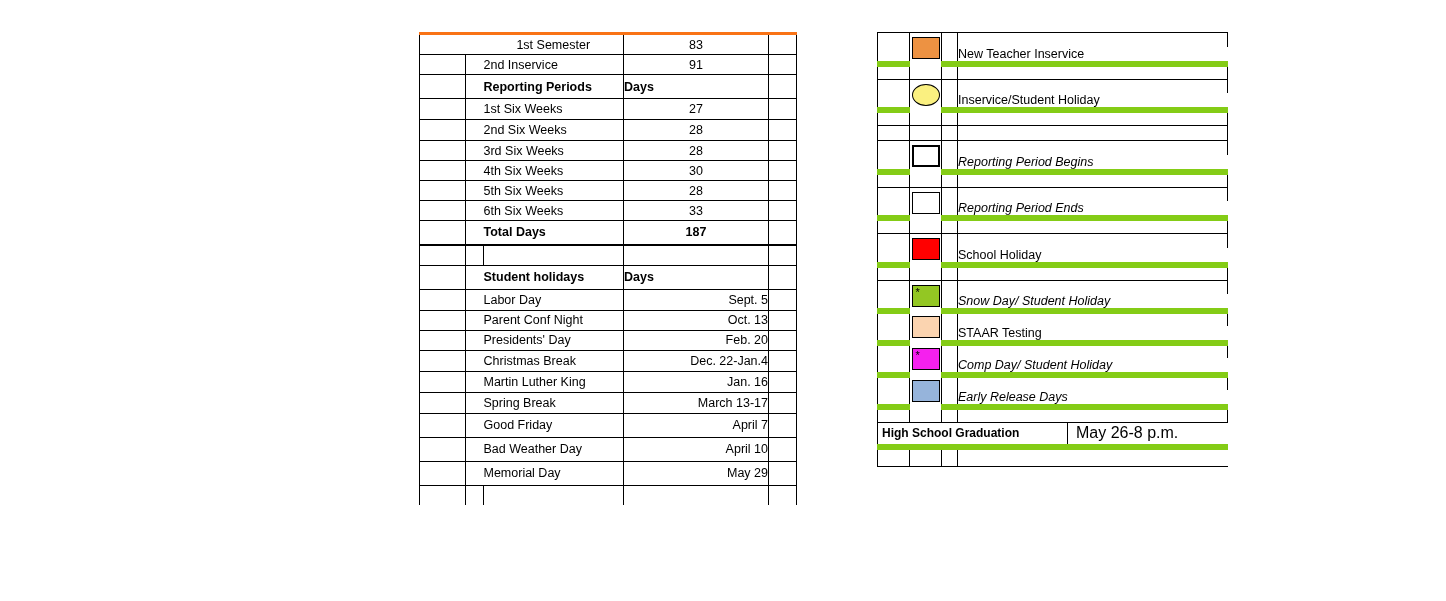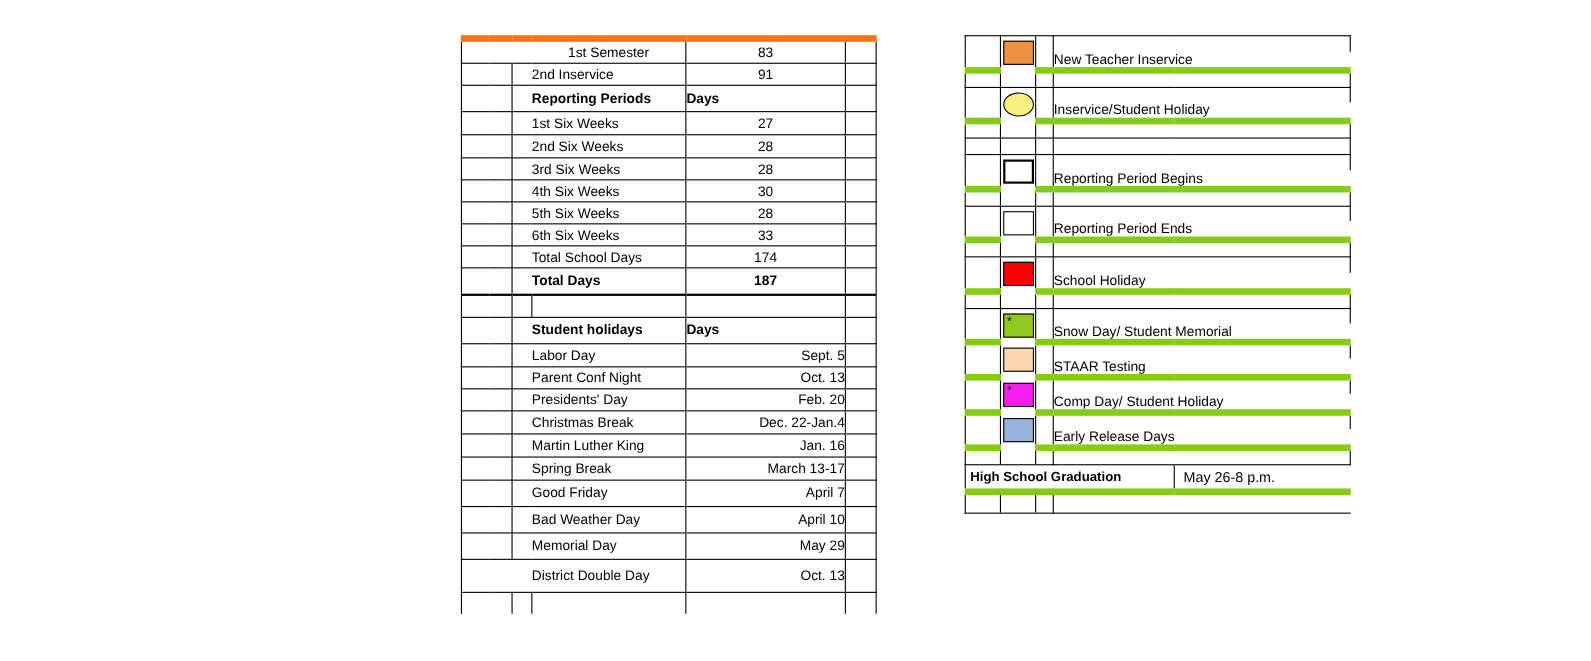--- a/index.html
+++ b/index.html
@@ -49,21 +49,21 @@
     white-space: nowrap;
   }
   .val {
     text-align: center;
     white-space: nowrap;
   }
   .val-sm { font-size: 11px; text-align: right; }
   .bold { font-weight: bold; }
   .big { font-size: 14.5px; }
   .hdr { font-size: 14.5px; font-weight: bold; }
-  .thicktop { border-top: 6px solid #f97316; }
+  .thicktop { border-top: 3px solid #f97316; }
   .thickbottom { border-bottom: 2px solid #000; }
   .tall { height: 21px; }
   .taller { height: 24px; }
 
   
   #legend {
     position: absolute;
     left: 877px;
     top: 32px;
     width: 350px;
@@ -96,21 +96,21 @@
     left: 3px;
     top: -1px;
     font-size: 11px;
     line-height: 14px;
     color: #000;
   }
   .lg-label {
     padding-left: 8px;
     white-space: nowrap;
   }
-  .lg-label.center { padding-left: 16px; }
+  .lg-label.center { padding-left: 16px; font-style: italic; }
   .underline-row td { border-bottom: 6px solid #84cc16; }
   .legend-left-edge { border-left: 1px solid #000; }
 </style>
 </head>
 <body>
 
 <table id="summary-table">
   <colgroup>
     <col class="col-a">
       <col class="col-b">
@@ -195,28 +195,20 @@
 
     <tr>
       <td class="bl bb"></td>
       <td class="bb br"></td>
       <td class="bb"></td>
       <td class="bb lbl">6th Six Weeks</td>
       <td class="bb val big bl">33</td>
       <td class="bb bl br"></td>
     </tr>
 
-    <tr>
-      <td class="bl bb"></td>
-      <td class="bb br"></td>
-      <td class="bb"></td>
-      <td class="bb lbl">Total School Days</td>
-      <td class="bb val big bl">174</td>
-      <td class="bb bl br"></td>
-    </tr>
 
 
     <tr class="taller">
       <td class="bl thickbottom"></td>
       <td class="thickbottom br"></td>
       <td class="thickbottom"></td>
       <td class="thickbottom lbl hdr">Total Days</td>
       <td class="thickbottom val hdr bl">187</td>
       <td class="thickbottom bl br"></td>
     </tr>
@@ -314,28 +306,20 @@
 
     <tr class="taller">
       <td class="bl bb"></td>
       <td class="bb br"></td>
       <td class="bb"></td>
       <td class="bb lbl">Memorial Day</td>
       <td class="bb val val-sm bl">May 29</td>
       <td class="bb bl br"></td>
     </tr>
 
-    <tr style="height:30px">
-      <td class="bl bb"></td>
-      <td class="bb"></td>
-      <td class="bb"></td>
-      <td class="bb lbl">District Double Day</td>
-      <td class="bb val val-sm bl">Oct. 13</td>
-      <td class="bb bl br"></td>
-    </tr>
 
     <tr style="height:10px">
       <td class="bl"></td>
       <td class="br"></td>
       <td class="br"></td>
       <td></td>
       <td class="bl"></td>
       <td class="bl br"></td>
     </tr>
   </tbody>
@@ -475,21 +459,21 @@
           <span class="star">*</span>
         </div>
       </td>
       <td class="bl br"></td>
       <td></td>
       <td class="br"></td>
     </tr>
     <tr class="underline-row" style="height:14px">
       <td class="legend-left-edge"></td>
       <td class="bl br"></td>
-      <td class="lg-label center" colspan="2">Snow Day/ Student Memorial</td>
+      <td class="lg-label center" colspan="2">Snow Day/ Student Holiday</td>
     </tr>
 
     <tr style="height:14px">
       <td class="legend-left-edge"></td>
       <td class="bl" rowspan="2">
         <div class="swatch" style="background:#FBD4B0"></div>
       </td>
       <td class="bl br"></td>
       <td></td>
       <td class="br"></td>
@@ -534,21 +518,21 @@
     <tr style="height:12px">
       <td class="legend-left-edge bb"></td>
       <td class="bl bb"></td>
       <td class="bl bb br"></td>
       <td class="bb"></td>
       <td class="bb br"></td>
     </tr>
 
     <tr style="height:24px" class="underline-row">
       <td class="legend-left-edge bold" style="padding-left:4px; font-size:12px" colspan="4">High School Graduation</td>
-      <td class="bl" style="padding-left:8px; font-size:13px">May 26-8 p.m.</td>
+      <td class="bl" style="padding-left:8px; font-size:16px">May 26-8 p.m.</td>
     </tr>
     <tr style="height:20px">
       <td class="legend-left-edge bb"></td>
       <td class="bl bb"></td>
       <td class="bl bb br"></td>
       <td class="bb"></td>
       <td class="bb"></td>
     </tr>
   </tbody>
 </table>

